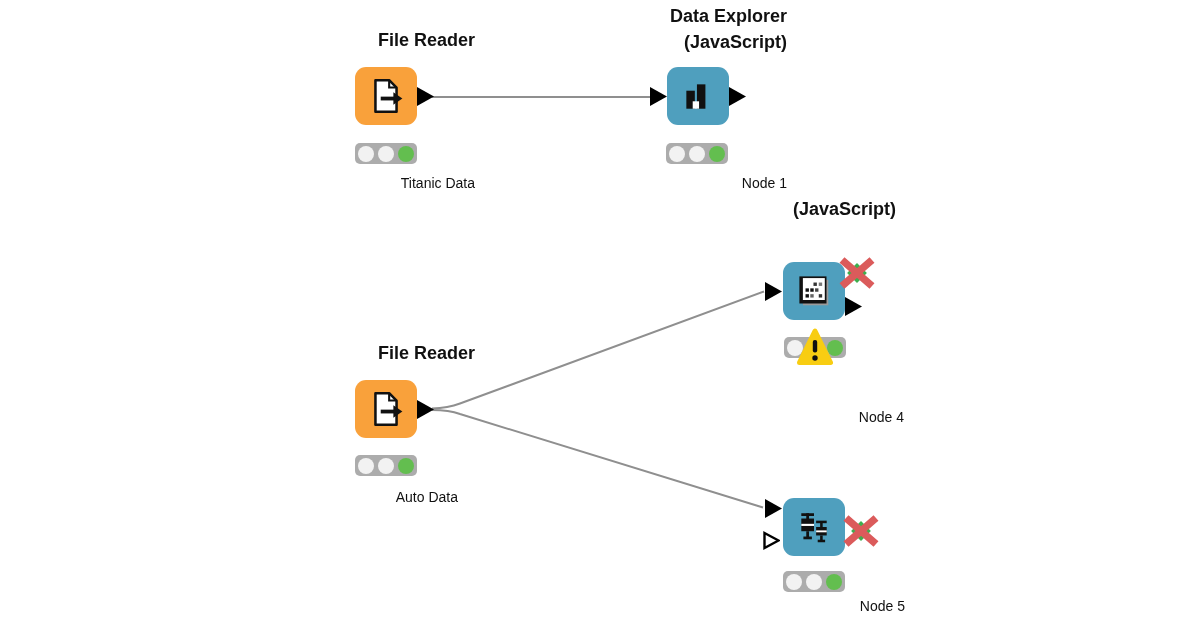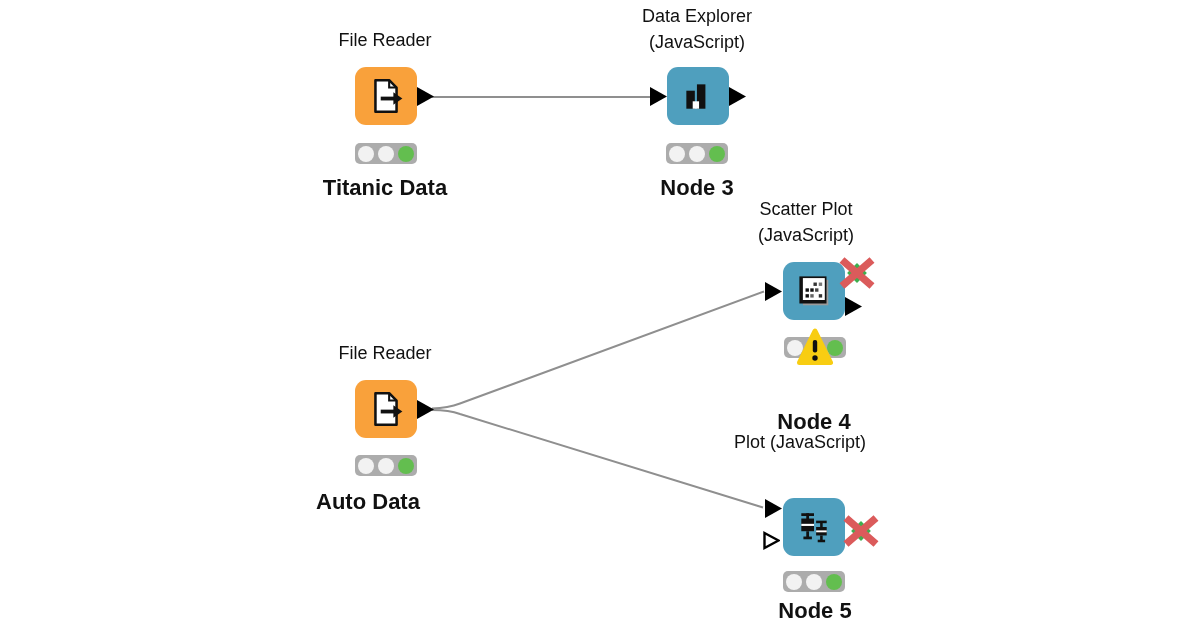--- a/index.html
+++ b/index.html
@@ -15,39 +15,39 @@
     --ink:#111111;
   }
   html,body{margin:0;padding:0;background:#ffffff;}
   .canvas{
     position:relative;width:1200px;height:630px;background:#ffffff;
     font-family:"Liberation Sans",sans-serif;color:var(--ink);overflow:hidden;
   }
   .wires{position:absolute;left:0;top:0;z-index:1;}
   .node-group{position:absolute;left:0;top:0;width:0;height:0;z-index:2;}
   .title{
-    position:absolute;font-size:18px;font-weight:400;line-height:26px;
-    text-align:center;color:var(--ink);white-space:nowrap;
+    position:absolute;font-size:18px;font-weight:700;line-height:26px;
+    text-align:right;color:var(--ink);white-space:nowrap;
   }
   .node{
     position:absolute;width:62px;height:58px;border-radius:11px;
     display:flex;align-items:center;justify-content:center;
   }
   .node.source{background:var(--node-source);}
   .node.view{background:var(--node-view);}
   .port{position:absolute;display:block;}
   .tl{
     position:absolute;width:62px;height:21px;border-radius:5px;
     background:var(--traffic-bg);display:flex;align-items:center;
     justify-content:space-between;padding:0 3px;box-sizing:border-box;
   }
   .tl .dot{width:16px;height:16px;border-radius:50%;background:var(--traffic-idle);}
   .tl .dot.green{background:var(--traffic-green);}
   .label{
-    position:absolute;font-size:22px;font-weight:700;text-align:center;
+    position:absolute;font-size:14px;font-weight:400;text-align:right;
     color:var(--ink);white-space:nowrap;
   }
   .decorator{position:absolute;z-index:3;}
   svg{display:block;}
 </style>
 </head>
 <body>
 
 <div class="canvas">
 
@@ -98,21 +98,21 @@
     </div>
     <svg class="port" style="left:729px;top:87px;" width="17" height="19" viewBox="0 0 17 19">
       <polygon points="0,0 17,9.5 0,19" fill="#000"></polygon>
     </svg>
 
     <div class="tl" style="left:666px;top:143px;">
       <span class="dot"></span>
       <span class="dot"></span>
       <span class="dot green"></span>
     </div>
-    <div class="label" style="left:607px;top:175px;width:180px;">Node 3</div>
+    <div class="label" style="left:607px;top:175px;width:180px;">Node 1</div>
   </div>
 
   <div class="node-group">
     <div class="title" style="left:295px;top:340px;width:180px;">File Reader</div>
 
     <div class="node source" style="left:355px;top:380px;">
       <svg width="38" height="38" viewBox="0 0 36 36">
         <path d="M8 3 h13 l7 7 v23 h-20 z" fill="#ffffff" stroke="#111" stroke-width="2.4" stroke-linejoin="round"></path>
         <path d="M21 3 v7 h7" fill="none" stroke="#111" stroke-width="2"></path>
         <rect x="13" y="18.6" width="13" height="3.6" fill="#111"></rect>
@@ -126,21 +126,20 @@
     <div class="tl" style="left:355px;top:455px;">
       <span class="dot"></span>
       <span class="dot"></span>
       <span class="dot green"></span>
     </div>
     <div class="label" style="left:278px;top:489px;width:180px;">Auto Data</div>
   </div>
 
   <div class="node-group">
     <div class="title" style="left:716px;top:196px;width:180px;">
-      <div>Scatter Plot</div>
       <div>(JavaScript)</div>
     </div>
 
     <svg class="port" style="left:765px;top:282px;" width="17" height="19" viewBox="0 0 17 19">
       <polygon points="0,0 17,9.5 0,19" fill="#000"></polygon>
     </svg>
     <div class="node view" style="left:783px;top:262px;">
       <svg width="36" height="36" viewBox="0 0 34 34">
         <rect x="6.5" y="6.5" width="24" height="24" fill="#9a9a9a"></rect>
         <rect x="4" y="4" width="24" height="24" fill="#ffffff" stroke="#111" stroke-width="1.6"></rect>
@@ -171,21 +170,20 @@
     <svg class="decorator" style="left:797px;top:327px;" width="36" height="40" viewBox="0 0 36 40">
       <polygon points="18,4 33.5,35.5 2.5,35.5" fill="#F8CD12" stroke="#F8CD12" stroke-width="5" stroke-linejoin="round"></polygon>
       <rect x="15.8" y="13" width="4.4" height="12.5" rx="2" fill="#111"></rect>
       <circle cx="18" cy="31" r="2.7" fill="#111"></circle>
     </svg>
     <div class="label" style="left:724px;top:369px;width:180px;margin-top:40px;">Node 4</div>
   </div>
 
   <div class="node-group">
     <div class="title" style="left:710px;top:429px;width:180px;">
-      <div>Plot (JavaScript)</div>
     </div>
 
     <svg class="port" style="left:765px;top:499px;" width="17" height="19" viewBox="0 0 17 19">
       <polygon points="0,0 17,9.5 0,19" fill="#000"></polygon>
     </svg>
     <svg class="port" style="left:763px;top:531px;" width="17" height="19" viewBox="0 0 17 19">
       <polygon points="1.5,2 15.5,9.5 1.5,17" fill="#ffffff" stroke="#000" stroke-width="2.4"></polygon>
     </svg>
     <div class="node view" style="left:783px;top:498px;">
       <svg width="36" height="36" viewBox="0 0 34 34">

